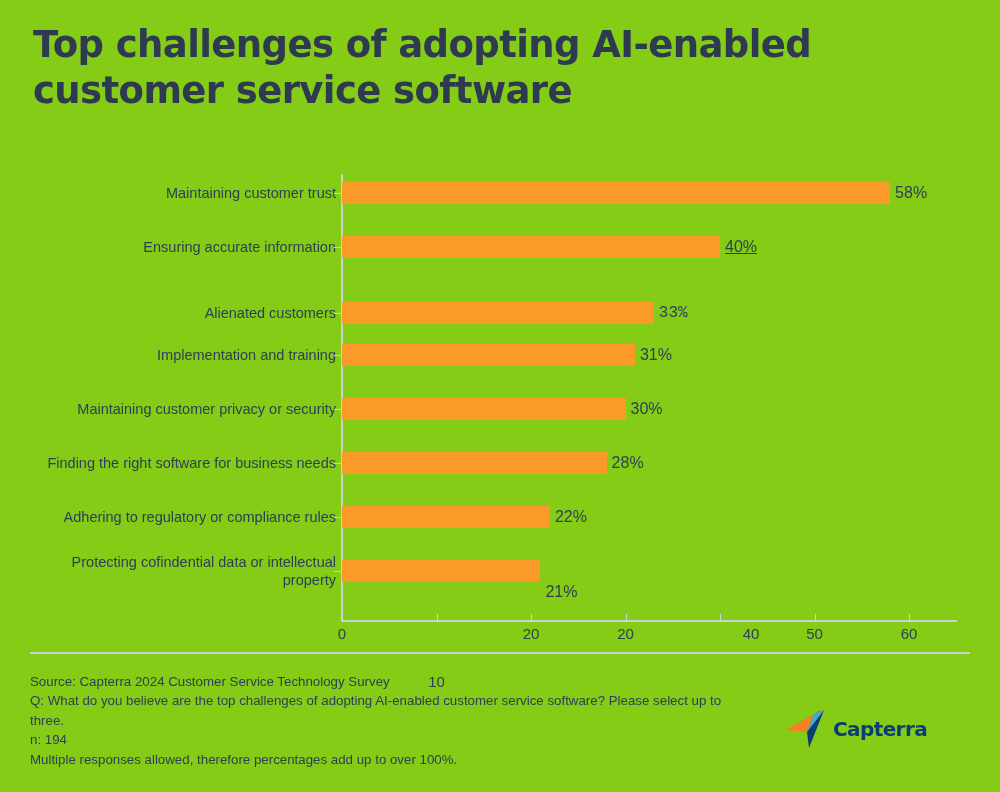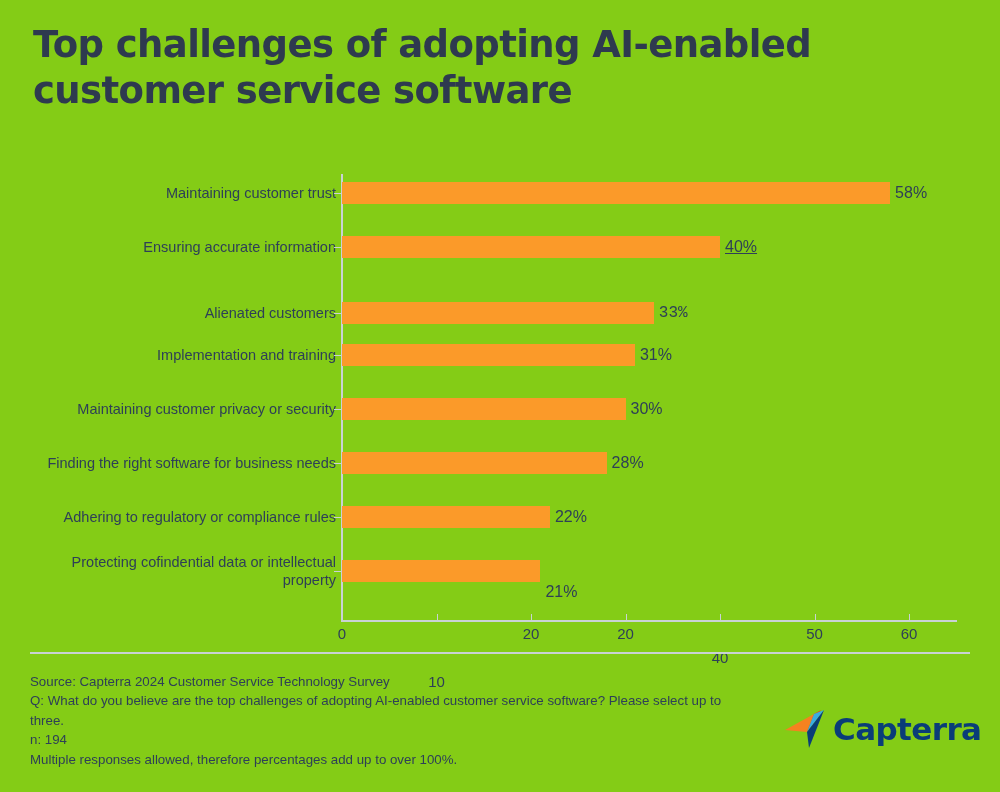--- a/index.html
+++ b/index.html
@@ -121,21 +121,21 @@
     position: absolute;
     left: 783px; top: 706px;
     width: 160px; height: 46px;
     display: flex;
     align-items: center;
   }
   #logo-mark { width: 46px; height: 42px; flex: none; }
   #logo-word {
     font-family: "DejaVu Sans", sans-serif;
     font-weight: bold;
-    font-size: 31px;
+    font-size: 20px;
     letter-spacing: -0.6px;
     color: #0A3D78;
     margin-left: 4px;
     line-height: 1;
   }
 </style>
 </head>
 <body>
 
 <div id="page">
@@ -199,21 +199,21 @@
     <div id="xaxis">
         <div class="xtick" style="left: 342px;"></div>
         <div class="xlabel" style="left: 342px;">0</div>
         <div class="xtick" style="left: 436.5px;"></div>
         <div class="xlabel" style="left: 436.5px; margin-top: 48px;">10</div>
         <div class="xtick" style="left: 531px;"></div>
         <div class="xlabel" style="left: 531px;">20</div>
         <div class="xtick" style="left: 625.5px;"></div>
         <div class="xlabel" style="left: 625.5px;">20</div>
         <div class="xtick" style="left: 720px;"></div>
-        <div class="xlabel" style="left: 720px; margin-top: 24px;">40</div>
+        <div class="xlabel" style="left: 751px;">40</div>
         <div class="xtick" style="left: 814.5px;"></div>
         <div class="xlabel" style="left: 814.5px;">50</div>
         <div class="xtick" style="left: 909px;"></div>
         <div class="xlabel" style="left: 909px;">60</div>
       </div>
   </div>
 
   <div id="footer-rule"></div>
 
   <div id="footnotes">

